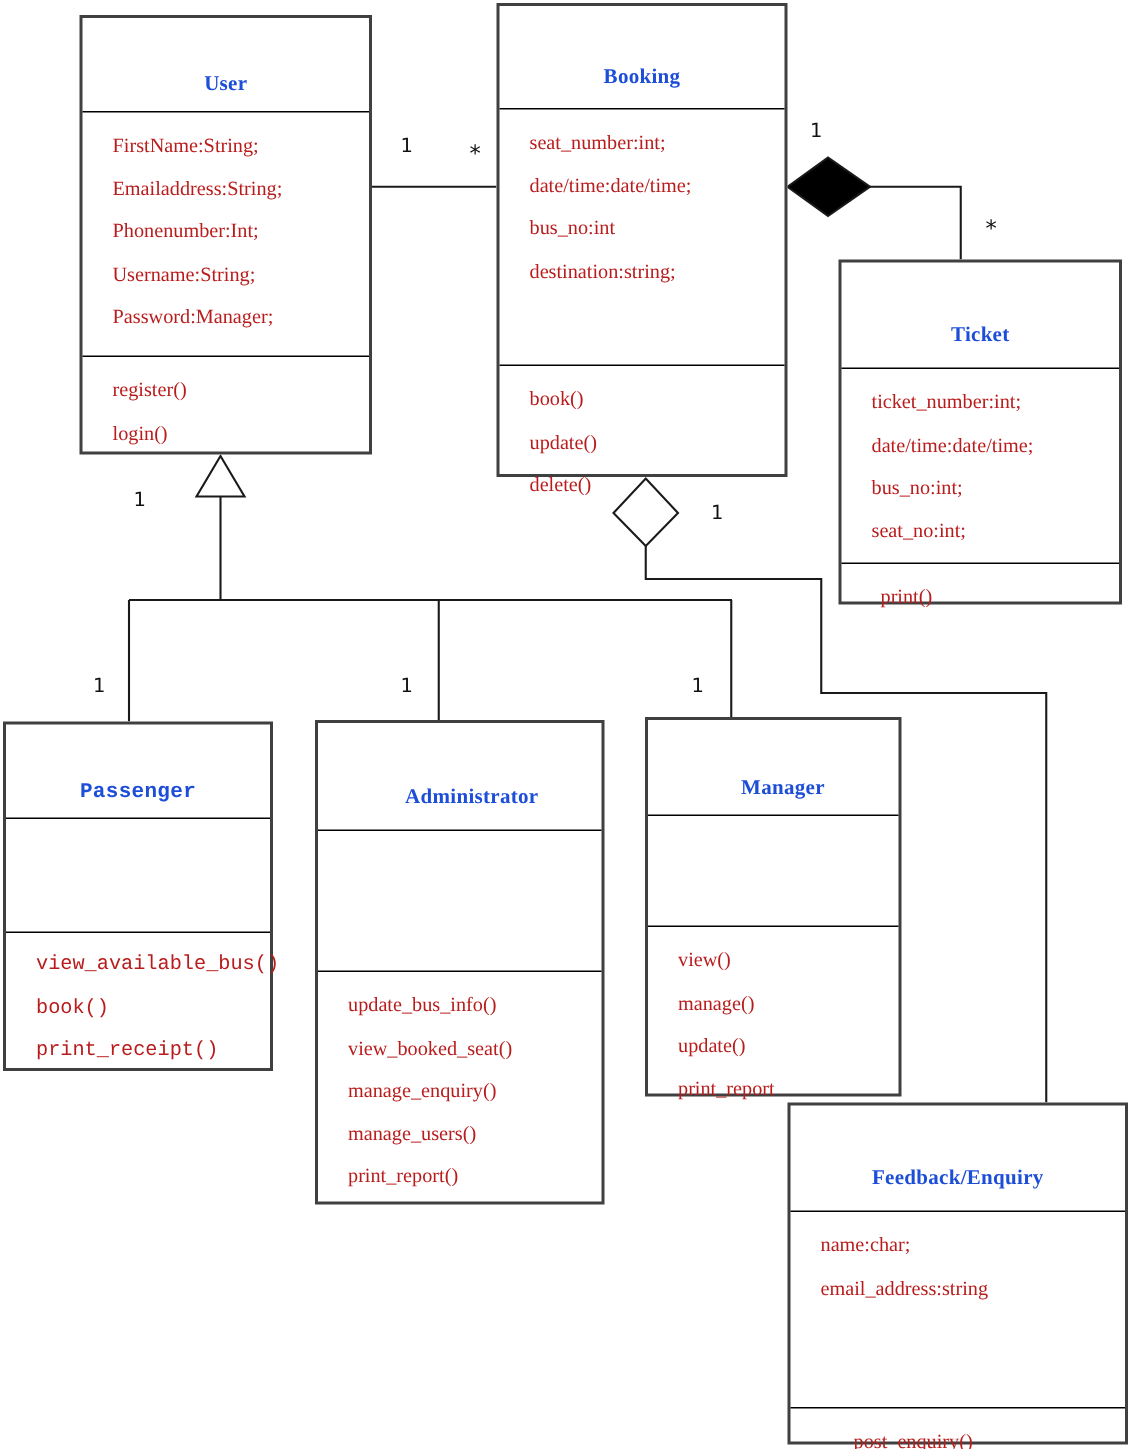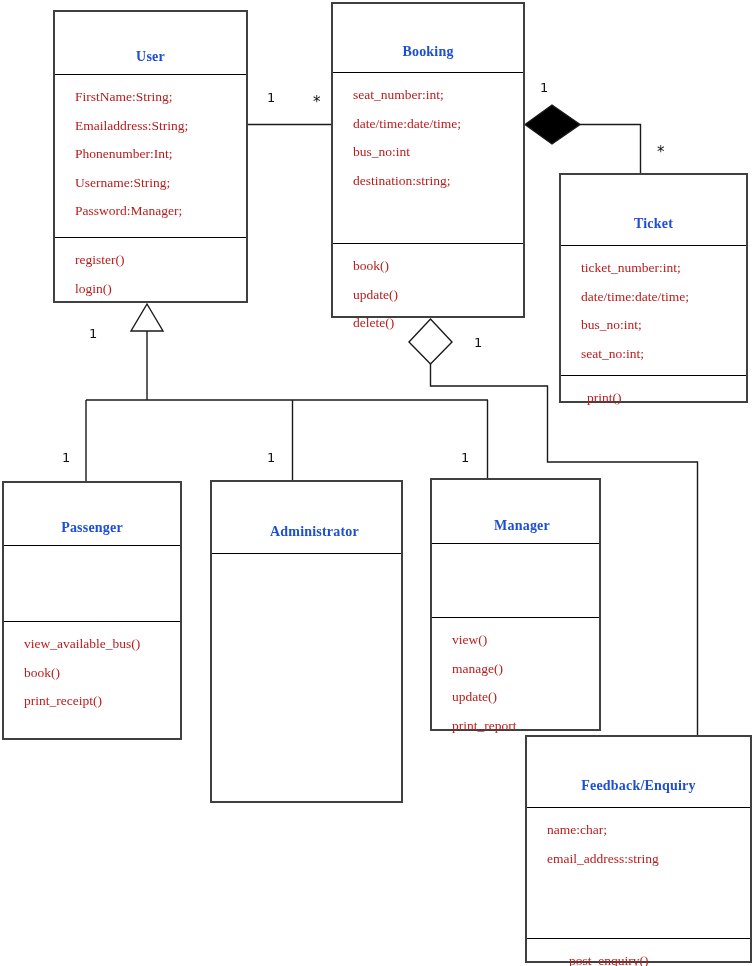--- a/index.html
+++ b/index.html
@@ -116,33 +116,40 @@
         <div class="member-row">ticket_number:int;</div>
         <div class="member-row">date/time:date/time;</div>
         <div class="member-row">bus_no:int;</div>
         <div class="member-row">seat_no:int;</div>
       </div>
     <div class="cls-methods" style="padding-left:26px;">
         <div class="member-row">print()</div>
       </div>
   </div>
 
-  <div class="uml-class" style="left:2px;top:481px;width:180px;height:259px;">
+  <div class="uml-class" style="left:2px;top:481px;width:180px;height:233px;font-family:Liberation Mono, monospace;">
     <div class="cls-title" style="height:34px;">Passenger</div>
     <div class="cls-attrs" style="height:76px;"></div>
     <div class="cls-methods">
         <div class="member-row">view_available_bus()</div>
         <div class="member-row">book()</div>
         <div class="member-row">print_receipt()</div>
       </div>
   </div>
 
   <div class="uml-class" style="left:210px;top:480px;width:193px;height:323px;">
     <div class="cls-title" style="height:43px;padding-left:16px;">Administrator</div>
     <div class="cls-attrs" style="height:94px;"></div>
+    <div class="cls-methods">
+        <div class="member-row">update_bus_info()</div>
+        <div class="member-row">view_booked_seat()</div>
+        <div class="member-row">manage_enquiry()</div>
+        <div class="member-row">manage_users()</div>
+        <div class="member-row">print_report()</div>
+      </div>
   </div>
 
   <div class="uml-class" style="left:430px;top:478px;width:171px;height:253px;">
     <div class="cls-title" style="height:35px;padding-left:13px;">Manager</div>
     <div class="cls-attrs" style="height:74px;"></div>
     <div class="cls-methods">
         <div class="member-row">view()</div>
         <div class="member-row">manage()</div>
         <div class="member-row">update()</div>
         <div class="member-row">print_report</div>

